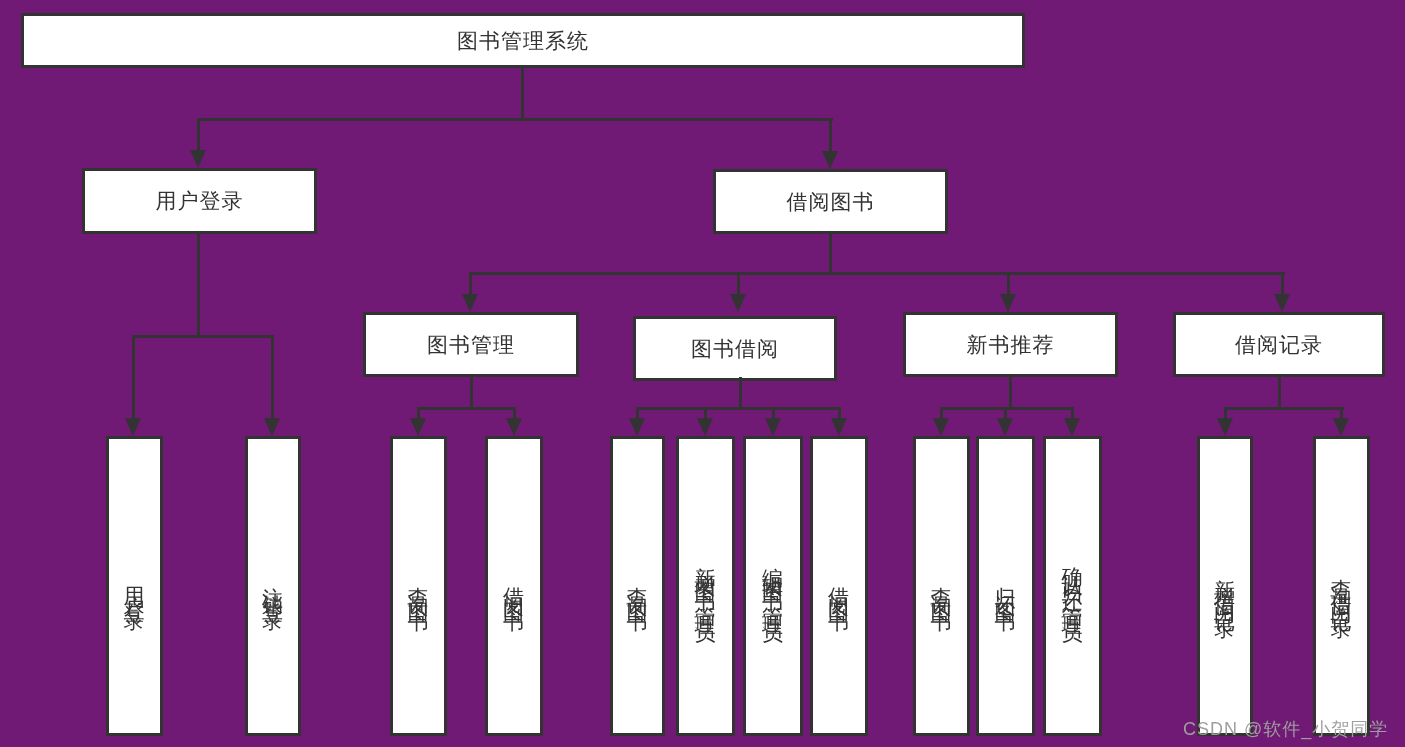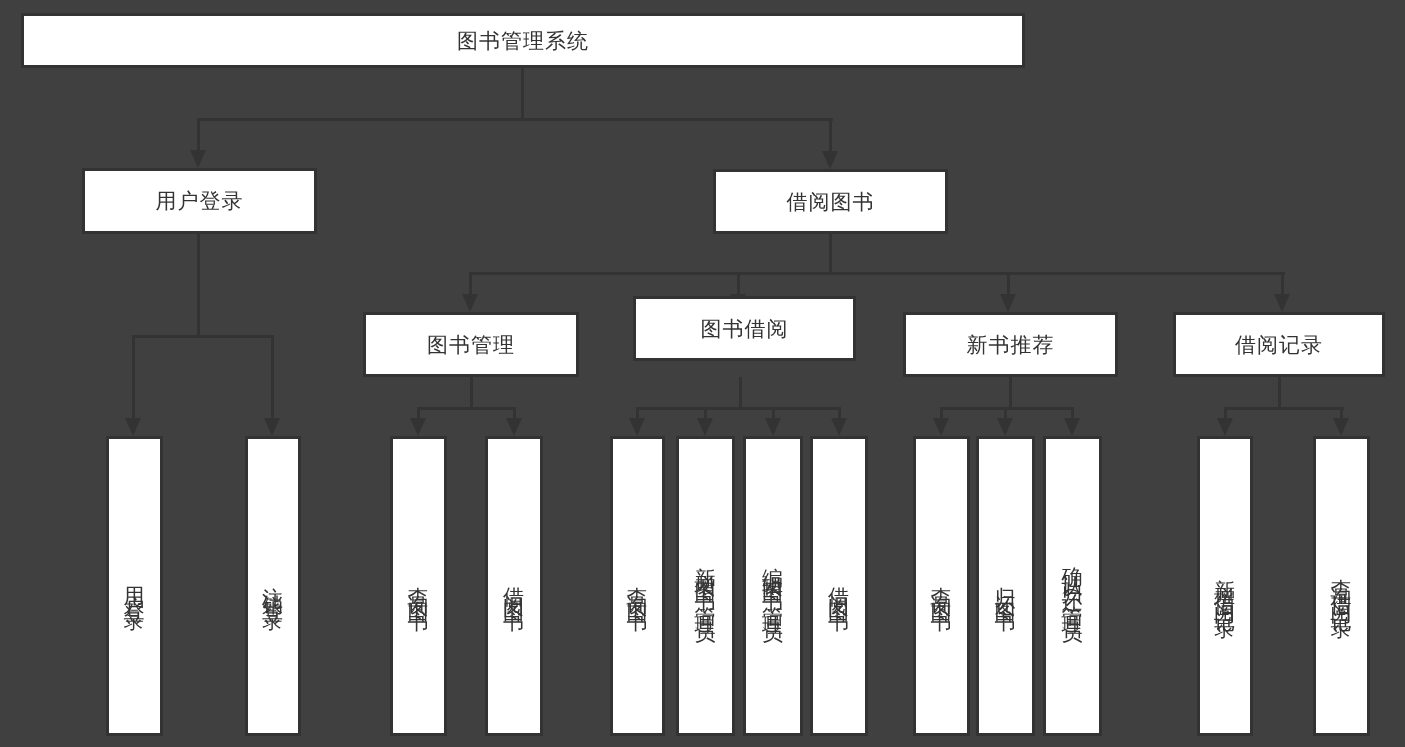--- a/index.html
+++ b/index.html
@@ -1,20 +1,20 @@
 <!DOCTYPE html>
 <html><head>
 <meta charset="utf-8">
 <style>
   html, body { margin: 0; padding: 0; background: #ffffff; }
   .canvas {
     position: relative;
     width: 1405px;
     height: 747px;
-    background: #404040;
+    background: #701a75;
     overflow: hidden;
     font-family: "Liberation Sans", sans-serif;
     color: #333333;
   }
   .box {
     position: absolute;
     border: 3px solid #333333;
     background: #ffffff;
     box-sizing: border-box;
     display: flex;
@@ -89,21 +89,21 @@
   <div class="vline" style="left:737px; top:272px; height:23px;"></div>
   <div class="arrow" style="left:730px; top:294px;"></div>
   <div class="vline" style="left:1007px; top:272px; height:23px;"></div>
   <div class="arrow" style="left:1000px; top:294px;"></div>
   <div class="vline" style="left:1281px; top:272px; height:23px;"></div>
   <div class="arrow" style="left:1274px; top:294px;"></div>
 
   <div class="box" style="left:363px; top:312px; width:216px; height:65px;">
     <span>图书管理</span>
   </div>
-  <div class="box" style="left:633px; top:296px; width:223px; height:65px;">
+  <div class="box" style="left:633px; top:316px; width:204px; height:65px;">
     <span>图书借阅</span>
   </div>
   <div class="box" style="left:903px; top:312px; width:215px; height:65px;">
     <span>新书推荐</span>
   </div>
   <div class="box" style="left:1173px; top:312px; width:212px; height:65px;">
     <span>借阅记录</span>
   </div>
 
   <div class="vline" style="left:470px; top:377px; height:33px;"></div>
@@ -177,14 +177,15 @@
     <span class="vtext">确认归还（管理员）</span>
   </div>
 
   <div class="box leaf" style="left:1197px; width:56px;">
     <span class="vtext">新增借阅记录</span>
   </div>
   <div class="box leaf" style="left:1313px; width:57px;">
     <span class="vtext">查询借阅记录</span>
   </div>
 
+  <div class="watermark">CSDN @软件_小贺同学</div>
 
 </div>
 
 </body></html>

